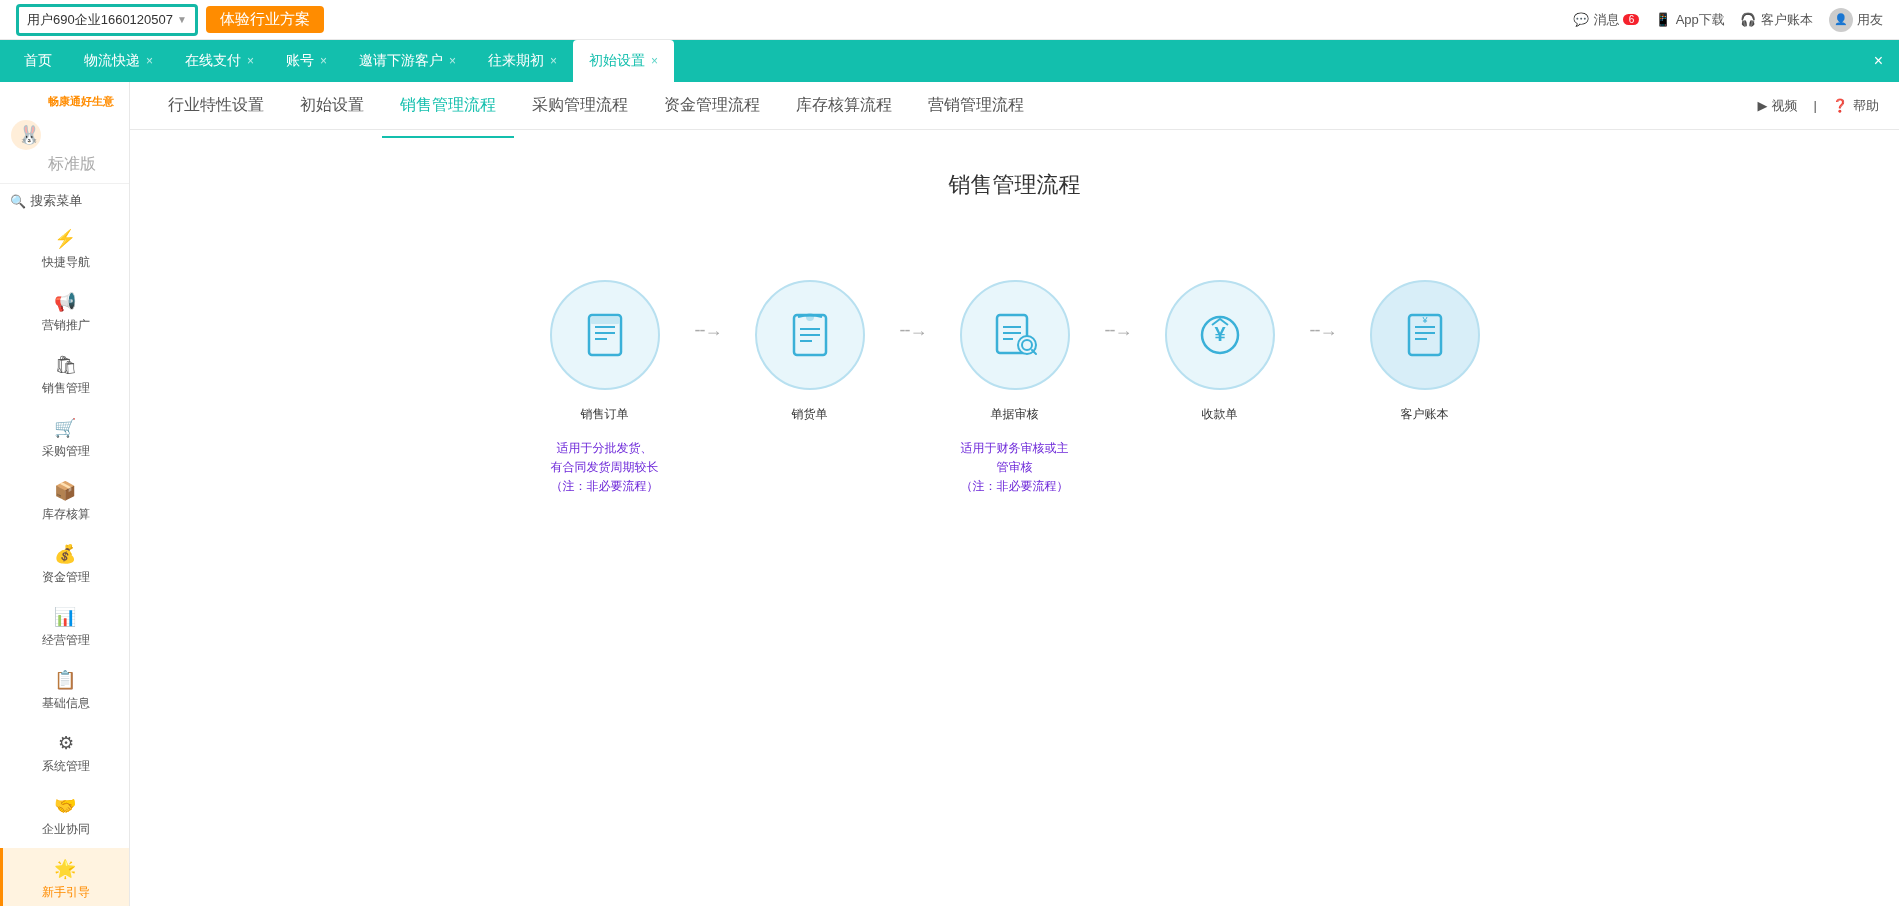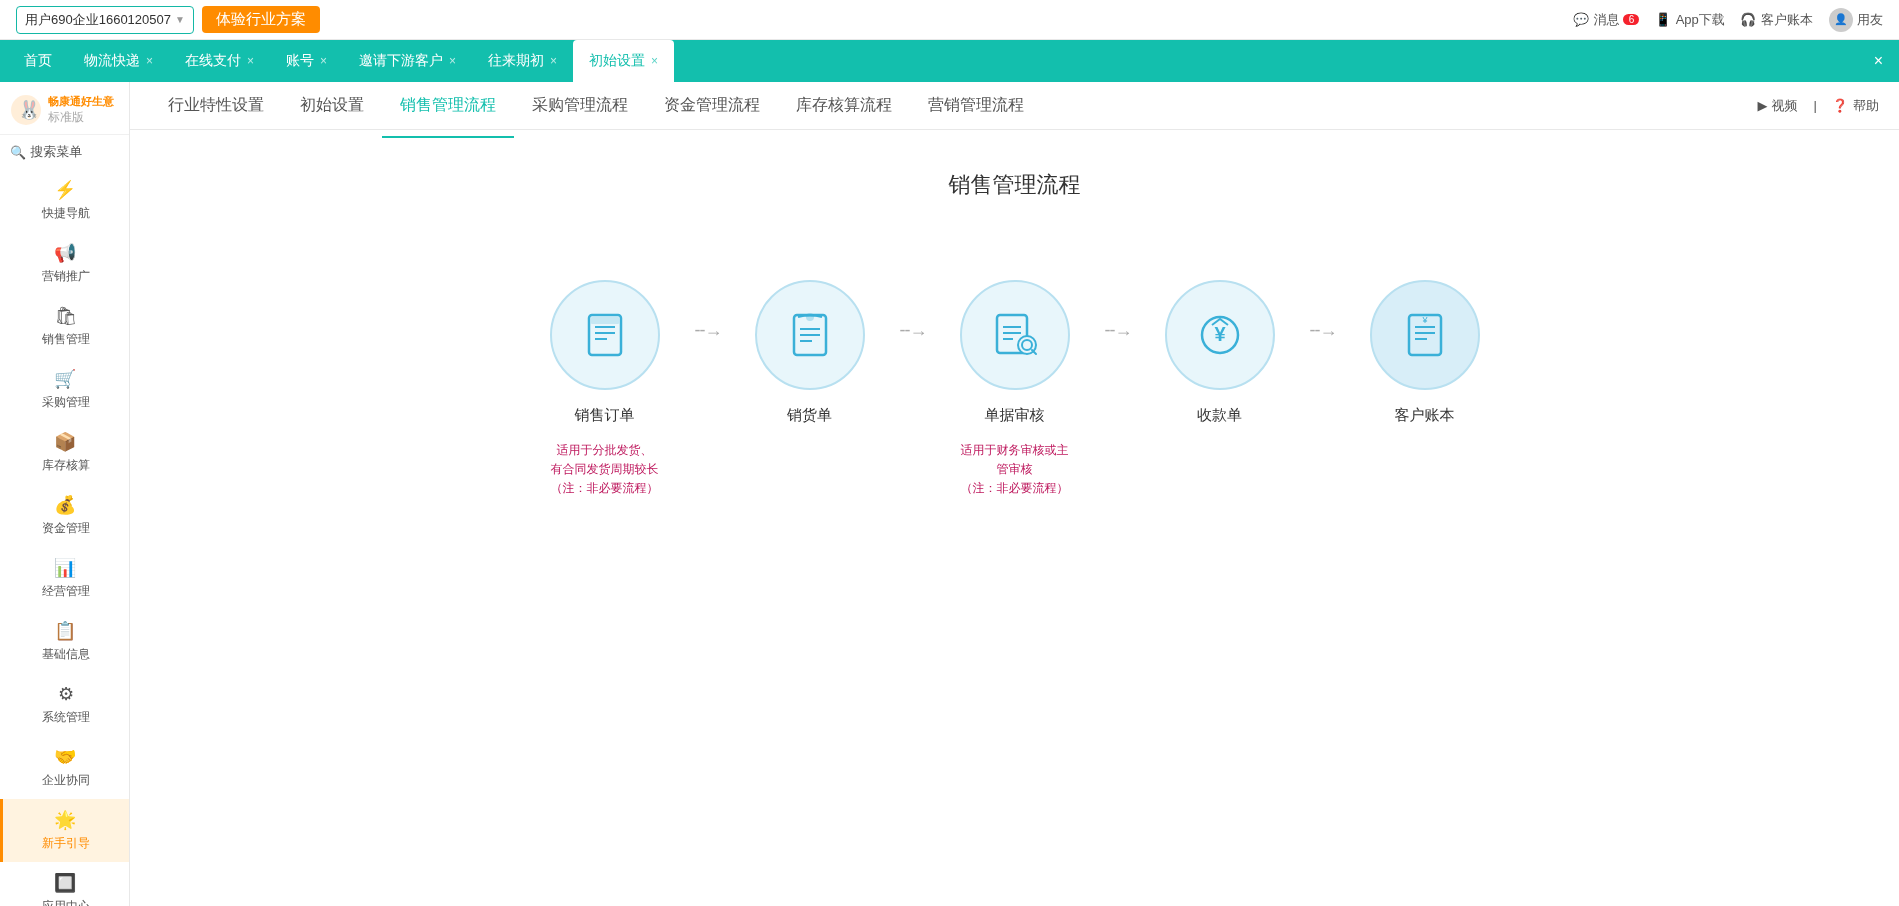--- a/index.html
+++ b/index.html
@@ -6,21 +6,21 @@
     body { font-family: "Microsoft YaHei", "PingFang SC", sans-serif; font-size: 14px; background: #f5f5f5; color: #333; overflow: hidden; }
 
     
     .top-bar {
       display: flex; align-items: center; justify-content: space-between;
       background: #fff; height: 40px; padding: 0 16px;
       border-bottom: 1px solid #e8e8e8; position: relative; z-index: 10;
     }
     .top-bar-left { display: flex; align-items: center; gap: 8px; }
     .user-selector {
-      display: flex; align-items: center; border: 1px solid #14b8a6;
+      display: flex; align-items: center; border: 3px solid #14b8a6;
       border-radius: 4px; padding: 4px 8px; cursor: pointer; gap: 4px; font-size: 13px;
     }
     .user-selector .arrow { color: #999; font-size: 10px; }
     .trial-btn {
       background: #ff8c00; color: #fff; border: none; border-radius: 4px;
       padding: 4px 14px; cursor: pointer; font-size: 15px;
     }
     .top-bar-right { display: flex; align-items: center; gap: 16px; font-size: 13px; color: #555; }
     .top-bar-right .item { display: flex; align-items: center; gap: 4px; cursor: pointer; }
     .badge { background: #f5222d; color: #fff; border-radius: 10px; font-size: 10px; padding: 0 4px; min-width: 16px; text-align: center; }
@@ -105,22 +105,22 @@
     .flow-step {
       display: flex; flex-direction: column; align-items: center;
       width: 180px; gap: 16px;
     }
     .flow-circle {
       width: 110px; height: 110px; border-radius: 50%;
       border: 2px solid #b8e0f0; background: #e8f6fb;
       display: flex; align-items: center; justify-content: center;
     }
     .flow-circle svg { width: 52px; height: 52px; }
-    .flow-step-title { font-size: 15px; color: #333; font-weight: 500; }
-    .flow-step-desc { font-size: 12px; color: #be185d; text-align: center; line-height: 1.6; }
+    .flow-step-title { font-size: 12px; color: #333; font-weight: 500; }
+    .flow-step-desc { font-size: 12px; color: #6d28d9; text-align: center; line-height: 1.6; }
     .flow-arrow {
       display: flex; align-items: center; padding-top: 40px;
       font-size: 20px; color: #aaa; letter-spacing: -2px;
     }
   </style>
 </head>
 <body>
 
 <div class="top-bar">
   <div class="top-bar-left">
@@ -186,21 +186,21 @@
 
   <div class="sidebar">
     <div class="sidebar-logo">
 
       <svg class="logo-icon" viewBox="0 0 32 32">
         <circle cx="16" cy="16" r="15" fill="#ff8c00" opacity="0.15"></circle>
         <text x="8" y="22" font-size="18" fill="#ff8c00">🐰</text>
       </svg>
       <div>
         <div style="font-size:11px;color:#ff8c00;font-weight:bold;">畅康通好生意</div>
-        <div style="font-size:12px;color:#aaa;">标准版</div>
+        <div style="font-size:16px;color:#aaa;margin-top:45px;">标准版</div>
       </div>
     </div>
     <div class="sidebar-search">
       <span>🔍</span>
       <span>搜索菜单</span>
     </div>
 
     <div class="sidebar-item">
       <span class="si-icon">⚡</span>
       <span>快捷导航</span>

